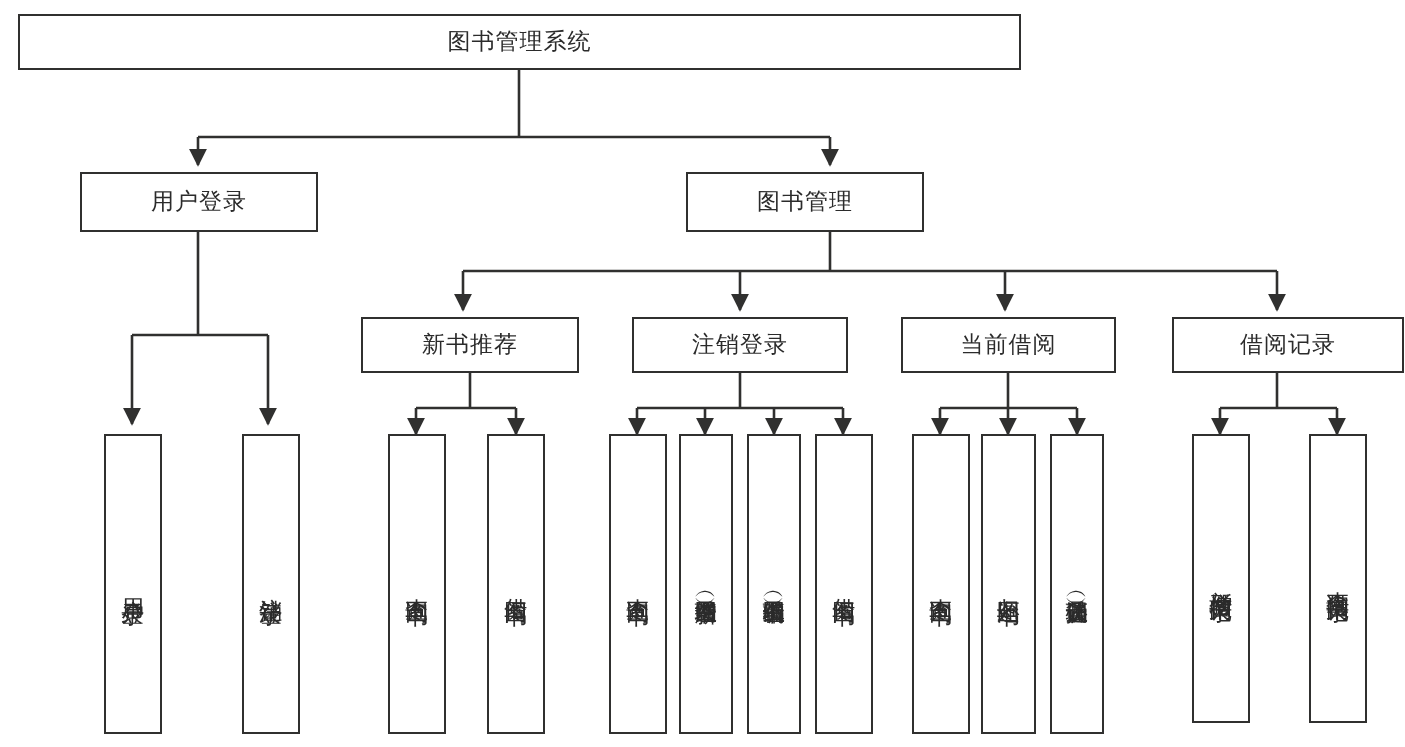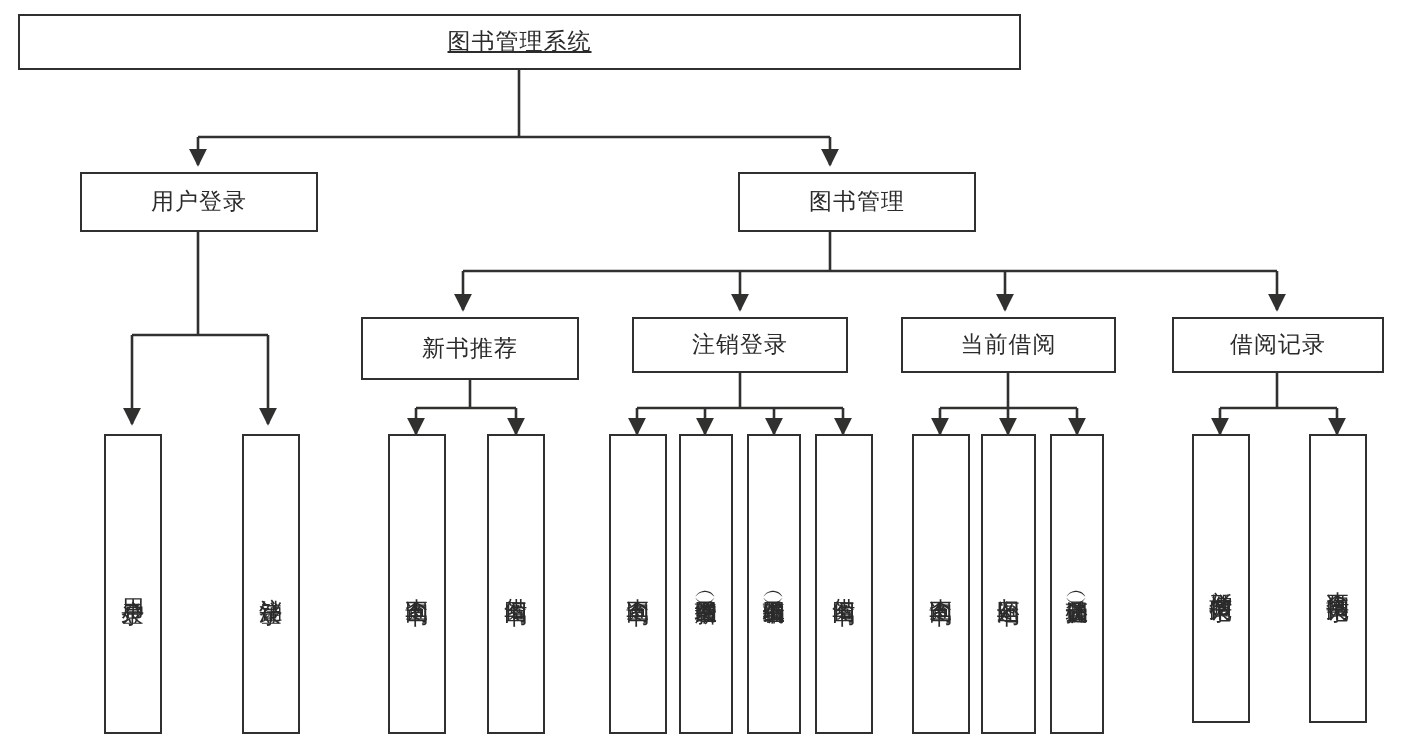--- a/index.html
+++ b/index.html
@@ -122,41 +122,41 @@
       <path d="M 1008 408 L 1008 434" marker-end="url(#arw)"></path>
       <path d="M 1077 408 L 1077 434" marker-end="url(#arw)"></path>
 
       <path d="M 1277 373 L 1277 408"></path>
       <path d="M 1220 408 L 1337 408"></path>
       <path d="M 1220 408 L 1220 434" marker-end="url(#arw)"></path>
       <path d="M 1337 408 L 1337 434" marker-end="url(#arw)"></path>
     </g>
   </svg>
 
-  <div class="node horiz" style="left:18px; top:14px; width:1003px; height:56px;text-decoration:underline;">
+  <div class="node horiz" style="left:18px; top:14px; width:1003px; height:56px;">
     <span>图书管理系统</span>
   </div>
 
   <div class="node horiz" style="left:80px; top:172px; width:238px; height:60px;">
     <span>用户登录</span>
   </div>
-  <div class="node horiz" style="left:738px; top:172px; width:238px; height:60px;">
+  <div class="node horiz" style="left:686px; top:172px; width:238px; height:60px;">
     <span>图书管理</span>
   </div>
 
-  <div class="node horiz" style="left:361px; top:317px; width:218px; height:63px;">
+  <div class="node horiz" style="left:361px; top:317px; width:218px; height:56px;">
     <span>新书推荐</span>
   </div>
   <div class="node horiz" style="left:632px; top:317px; width:216px; height:56px;">
     <span>注销登录</span>
   </div>
   <div class="node horiz" style="left:901px; top:317px; width:215px; height:56px;">
     <span>当前借阅</span>
   </div>
-  <div class="node horiz" style="left:1172px; top:317px; width:212px; height:56px;">
+  <div class="node horiz" style="left:1172px; top:317px; width:232px; height:56px;">
     <span>借阅记录</span>
   </div>
 
   <div class="node vert" style="left:104px; top:434px; width:58px; height:300px;">
     <span class="vtext">用户登录</span>
   </div>
   <div class="node vert" style="left:242px; top:434px; width:58px; height:300px;">
     <span class="vtext">注销登录</span>
   </div>
 

